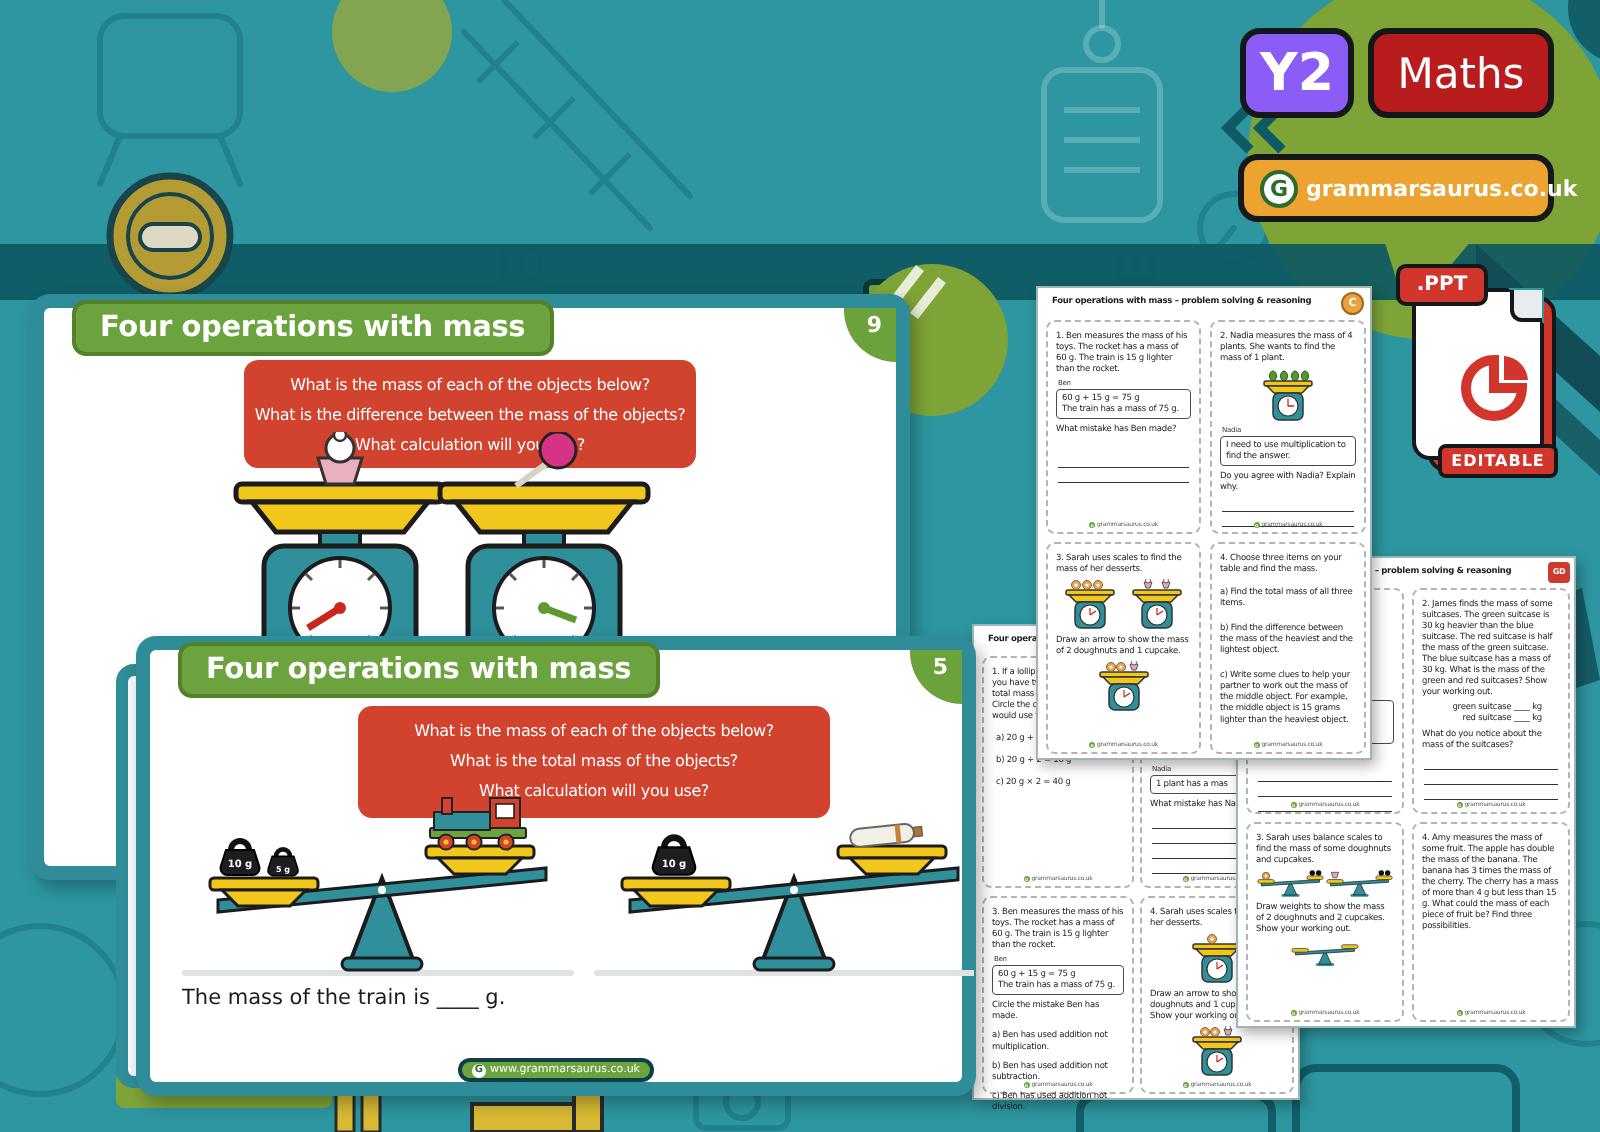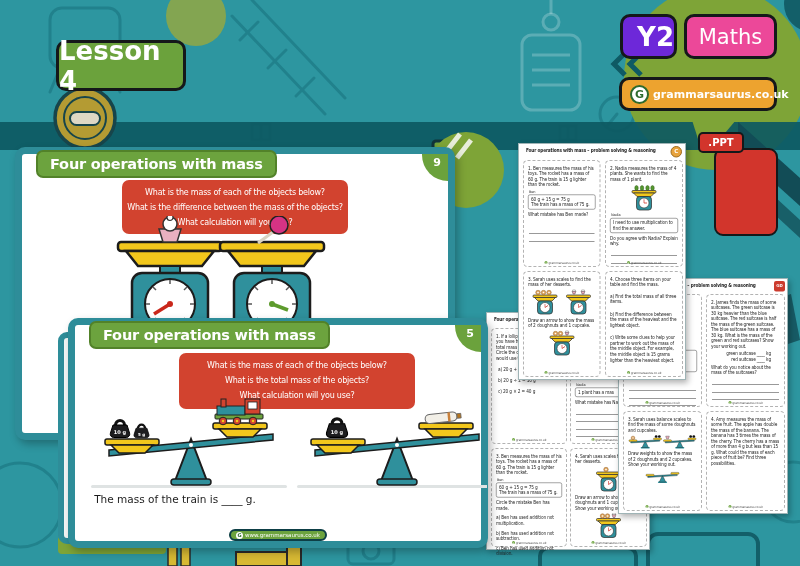--- a/index.html
+++ b/index.html
@@ -9,22 +9,22 @@
   .pre{white-space:pre-line;}
   svg{display:block;}
 
   
   .badge{position:absolute;border:3px solid #15181a;border-radius:10px;color:#fff;
          display:flex;align-items:center;justify-content:center;font-weight:bold;}
   .lesson{left:56px;top:40px;width:130px;height:51px;background:#6ba23c;font-size:26px;}
   .title-card{position:absolute;left:212px;top:14px;width:478px;height:105px;background:#f3f7f6;
               border:3px solid #15181a;border-radius:16px;display:flex;align-items:center;justify-content:center;}
   .title{font-size:33px;line-height:1.1;font-weight:bold;color:#141414;text-align:center;letter-spacing:.5px;}
-  .y2{left:620px;top:14px;width:57px;height:45px;background:#6d28d9;font-size:26px;justify-content:flex-end;}
-  .maths{left:684px;top:14px;width:93px;height:45px;background:#ec4899;font-size:21px;font-weight:normal;}
+  .y2{left:620px;top:14px;width:57px;height:45px;background:#8b5cf6;font-size:26px;}
+  .maths{left:684px;top:14px;width:93px;height:45px;background:#b91c1c;font-size:21px;font-weight:normal;}
   .gs-badge{position:absolute;left:619px;top:77px;width:158px;height:34px;background:#eda32f;
             border:3px solid #15181a;border-radius:10px;display:flex;align-items:center;gap:4px;
             padding:0 8px;color:#fff;font-size:11px;font-weight:bold;}
   .logo-circle{width:19px;height:19px;border-radius:50%;background:#fff;border:2px solid #2e6b2e;color:#2e6b2e;
                display:flex;align-items:center;justify-content:center;font-size:11px;font-weight:bold;flex:0 0 auto;}
 
   
   .slide{position:absolute;background:#fff;border:7px solid #2e8d99;border-radius:10px;
          box-shadow:3px 4px 8px rgba(0,0,0,.28);}
   .s9{left:15px;top:147px;width:440px;height:293px;z-index:1;}
@@ -36,21 +36,21 @@
                 padding:4px 12px;z-index:2;}
   .corner-tab{position:absolute;top:0;right:0;width:26px;height:27px;background:#6ba23c;
               border-bottom-left-radius:26px;color:#fff;font-weight:bold;font-size:11px;
               text-align:right;padding:2px 7px 0 0;z-index:3;}
   .redbox{position:absolute;background:#d2432f;border-radius:7px;color:#fff;text-align:center;
           font-size:8px;line-height:15px;padding-top:5px;letter-spacing:-.2px;}
   .s9 .redbox{left:100px;top:26px;width:226px;height:54px;}
   .s5 .redbox{left:104px;top:28px;width:236px;height:56px;}
   .s9-art{position:absolute;left:0;top:62px;width:426px;height:134px;}
   .s5-art{position:absolute;left:4px;top:72px;width:408px;height:96px;}
-  .cap{position:absolute;font-size:10.5px;color:#1c1c1c;text-align:center;}
+  .cap{position:absolute;font-size:10.5px;color:#1c1c1c;text-align:left;padding-left:16px;}
   .cap-left{left:0;top:168px;width:200px;}
   .cap-right{left:204px;top:168px;width:202px;}
   .cap-total{left:0;top:194px;width:406px;}
   .slide-footer{position:absolute;left:50%;transform:translateX(-50%);top:204px;height:12px;
                 background:#6ca33e;border:2px solid #0e3f46;border-radius:8px;display:flex;
                 align-items:center;gap:2px;padding:0 5px;color:#fff;font-size:5.5px;white-space:nowrap;}
   .mini-g{width:7px;height:7px;border-radius:50%;background:#fff;color:#2e6b2e;font-size:5px;font-weight:bold;
           display:flex;align-items:center;justify-content:center;flex:0 0 auto;}
 
   
@@ -217,23 +217,20 @@
     <rect x="168" y="538" width="9" height="28" fill="#d7b933" stroke="#2a2a2a" stroke-width="1.5"></rect>
     <rect x="181" y="546" width="9" height="20" fill="#d7b933" stroke="#2a2a2a" stroke-width="1.5"></rect>
     <rect x="236" y="552" width="64" height="14" fill="#d7b933" stroke="#2a2a2a" stroke-width="2"></rect>
     <rect x="287" y="540" width="14" height="26" fill="#d7b933" stroke="#2a2a2a" stroke-width="2"></rect>
     <g stroke="#135f69" stroke-width="4" fill="none">
       <rect x="540" y="548" width="96" height="40" rx="8"></rect>
       <rect x="648" y="534" width="110" height="60" rx="10"></rect>
     </g>
   </svg>
 
-  <div class="badge lesson">
-    <span>Lesson 4</span>
-  </div>
   <div class="badge y2">
     <span>Y2</span>
   </div>
   <div class="badge maths">
     <span>Maths</span>
   </div>
   <div class="gs-badge">
     <span class="logo-circle">G</span>
     <span>grammarsaurus.co.uk</span>
   </div>
@@ -560,16 +557,25 @@
     </svg>
     <div class="cap cap-left">The mass of the train is ____ g.</div>
     <div class="slide-footer">
       <span class="mini-g">G</span>
       <span>www.grammarsaurus.co.uk</span>
     </div>
   </div>
 
   <div class="ppt">
     <div class="ppt-back"></div>
+    <div class="ppt-doc">
+      <div class="ppt-ear"></div>
+      <div class="ppt-ear2"></div>
+      <svg class="ppt-pie" width="38" height="38" viewBox="0 0 38 38">
+        <path d="M17,4 a14,14 0 1 0 14,14 h-14 Z" fill="none" stroke="#d2352c" stroke-width="5"></path>
+        <path d="M22,2 a13,13 0 0 1 12,12 l-12,0 Z" fill="#d2352c"></path>
+      </svg>
+      <div class="ppt-edit">EDITABLE</div>
+    </div>
     <div class="ppt-tab">.PPT</div>
   </div>
 
 </div>
 
 </body></html>

